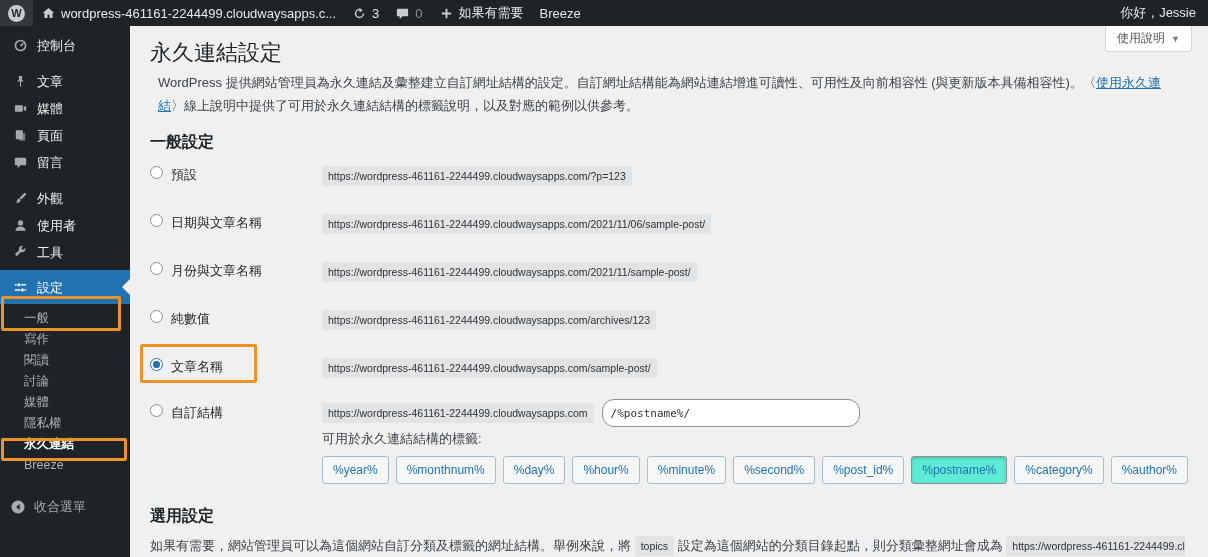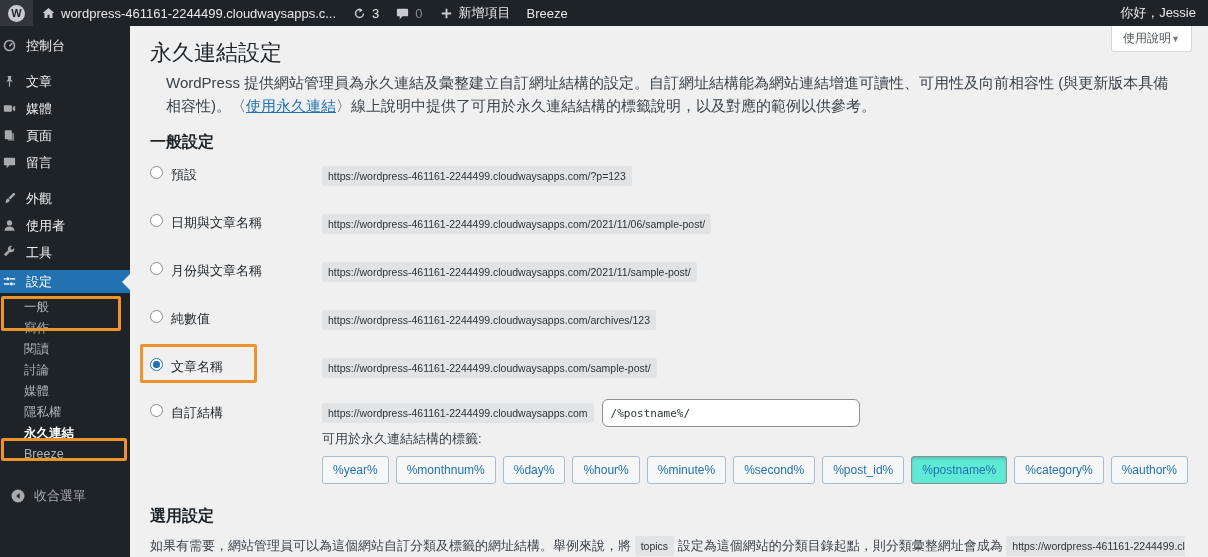--- a/index.html
+++ b/index.html
@@ -15,60 +15,60 @@
   .wplogo{width:17px;height:17px;border-radius:50%;background:#c8cbcf;color:#23282d;
     font-weight:bold;font-size:11px;display:flex;align-items:center;justify-content:center}
   .ab-item svg{width:15px;height:15px;fill:#c8cbcf}
   .ab-count{color:#e7e9ea}
   .ab-count.zero{color:#8c8f94}
   .ab-right{margin-left:auto;padding-right:12px}
   
   .sidebar{position:absolute;top:26px;left:0;bottom:0;width:130px;background:#1d2327;
     font-size:13px;z-index:10}
   .menu{padding-top:6px}
-  .menu-item{height:27px;display:flex;align-items:center;gap:9px;padding:0 2px;
+  .menu-item{height:27px;display:flex;align-items:center;gap:9px;padding:0 13px;
     color:#f0f0f1;cursor:pointer;box-sizing:border-box}
   .menu-item svg{width:15px;height:15px;color:#a7aaad;flex:0 0 15px}
   .menu-item .mlabel{line-height:1}
   .menu-item.gap-after{margin-bottom:9px}
-  .menu-item.current{background:#2271b1;color:#fff;height:23px;margin-top:4px;position:relative}
+  .menu-item.current{background:#2271b1;color:#fff;height:34px;margin-top:4px;position:relative}
   .menu-item.current svg{color:#fff}
   .menu-item.current::after{content:"";position:absolute;right:0;top:50%;margin-top:-8px;
     border:8px solid transparent;border-right-color:#f0f0f1;border-left-width:0}
   .badge{background:#d63638;color:#fff;border-radius:50%;min-width:15px;height:15px;
     font-size:10px;display:inline-flex;align-items:center;justify-content:center;padding:0 2px}
   .submenu{padding:4px 0 6px}
   .submenu-item{padding:4px 0 4px 24px;color:#aeb3b9;cursor:pointer;font-size:12.5px;line-height:13px}
   .submenu-item.current{color:#fff;font-weight:bold}
   .collapse{display:flex;align-items:center;gap:8px;color:#a7aaad;padding:4px 10px;margin-top:12px;cursor:pointer}
   .collapse svg{width:16px;height:16px}
   
   .content{position:absolute;left:130px;top:26px;right:0;bottom:0;background:#f0f0f1;
     padding:0 20px;overflow:hidden;box-sizing:border-box}
   .help-btn{position:absolute;top:0;right:16px;background:#ffffff;border:1px solid #d5d7da;border-top:none;
     border-radius:0 0 3px 3px;padding:4px 11px;font-size:12px;color:#50575e;display:flex;
-    align-items:center;cursor:pointer}
+    align-items:center;gap:6px;cursor:pointer}
   .help-btn .arr{font-size:9px;color:#787c82}
   h1{font-size:22px;font-weight:400;color:#1d2327;margin:14px 0 0;line-height:26px}
-  .intro{font-size:15px;line-height:22.5px;margin:6px 16px 0;color:#3c434a;max-width:1048px}
+  .intro{font-size:13px;line-height:22.5px;margin:6px 8px 0;color:#3c434a;max-width:1048px}
   .intro a{color:#2271b1;text-decoration:underline;cursor:pointer}
   h2{font-size:16px;font-weight:700;color:#1d2327;margin:15px 0 0;line-height:19px}
   .opt-grid{display:grid;grid-template-columns:172px auto;grid-auto-rows:24px;row-gap:24px;
     align-items:center;justify-content:start;margin-top:12px}
   .opt-label{display:flex;align-items:flex-start;gap:8px;font-size:13px;color:#1d2327;cursor:pointer}
   .radio{width:13px;height:13px;border:1px solid #8c8f94;border-radius:50%;background:#fff;
     display:inline-block;position:relative;flex:0 0 13px;box-sizing:border-box;cursor:pointer}
   .radio.checked{border:1.5px solid #2271b1}
   .radio.checked::after{content:"";position:absolute;left:2.3px;top:2.3px;right:2.3px;bottom:2.3px;
     background:#2271b1;border-radius:50%}
   code.chip{background:#e2e3e5;padding:4px 6px;border-radius:2px;color:#2c3338;
     font-family:Liberation Sans, sans-serif;font-size:10.5px;white-space:nowrap}
   .custom-row{display:flex;align-items:center;margin-top:20px}
   .custom-row .opt-label{width:172px;flex:0 0 172px}
-  .custom-input{width:258px;height:28px;border:1px solid #8c8f94;border-radius:6px;background:#fff;
+  .custom-input{width:258px;height:28px;border:1px solid #8c8f94;border-radius:12px;background:#fff;
     font-family:"DejaVu Sans Mono",monospace;font-size:11px;color:#2c3338;padding:0 8px;margin-left:8px;box-sizing:border-box}
   .tags-label{margin:3px 0 0 172px;font-size:13px;color:#3c434a}
   .tags{margin:8px 0 0 172px;display:flex;gap:7px}
   .tag-btn{background:#f6f7f7;border:1px solid #a9bdd1;color:#2271b1;border-radius:3px;
     padding:0 10px;height:28px;font-size:12px;cursor:pointer;font-family:Liberation Sans, sans-serif;white-space:nowrap}
   .tag-btn.active{background:#5eead4;border-color:#8c8f94;box-shadow:inset 0 2px 5px -3px rgba(0,0,0,.5)}
   .optional-p{font-size:13px;line-height:26px;margin:8px 0 0;max-width:1048px}
   .optional-p code.chip{word-break:break-all;white-space:normal}
   h2.optional{margin-top:22px}
   
@@ -100,21 +100,21 @@
   <div class="ab-item">
     <svg viewBox="0 0 16 16">
         <path d="M2 3h11a1 1 0 0 1 1 1v6a1 1 0 0 1-1 1H8l-3 3v-3H3a1 1 0 0 1-1-1V4a1 1 0 0 1 1-1z"></path>
       </svg>
     <span class="ab-count zero">0</span>
   </div>
   <div class="ab-item">
     <svg viewBox="0 0 16 16">
         <path d="M7 3h2v4h4v2H9v4H7V9H3V7h4z"></path>
       </svg>
-    <span>新增項目</span>
+    <span>如果有需要</span>
   </div>
   <div class="ab-item">
     <span>Breeze</span>
   </div>
   <div class="ab-item ab-right">
     <span>你好，Jessie</span>
   </div>
 </div>
 
 <div class="sidebar">

